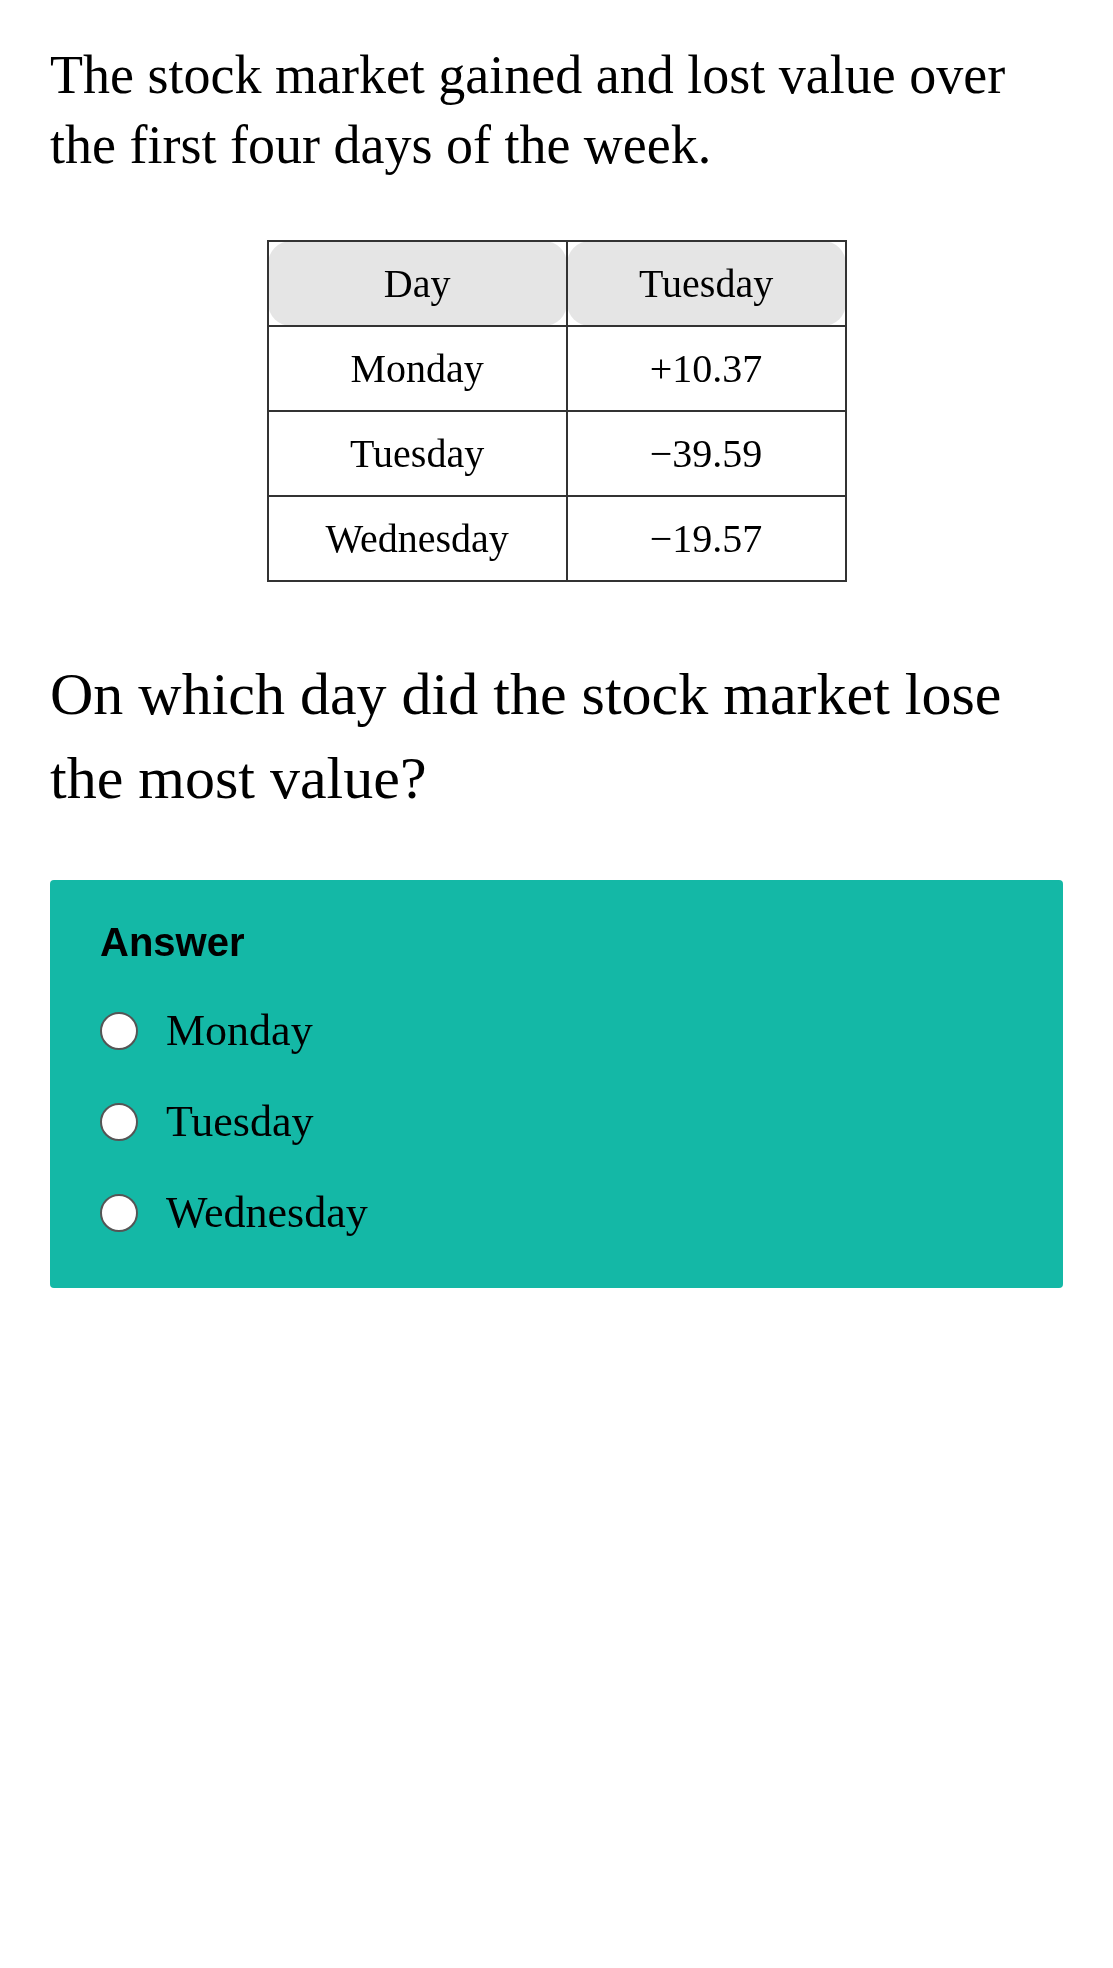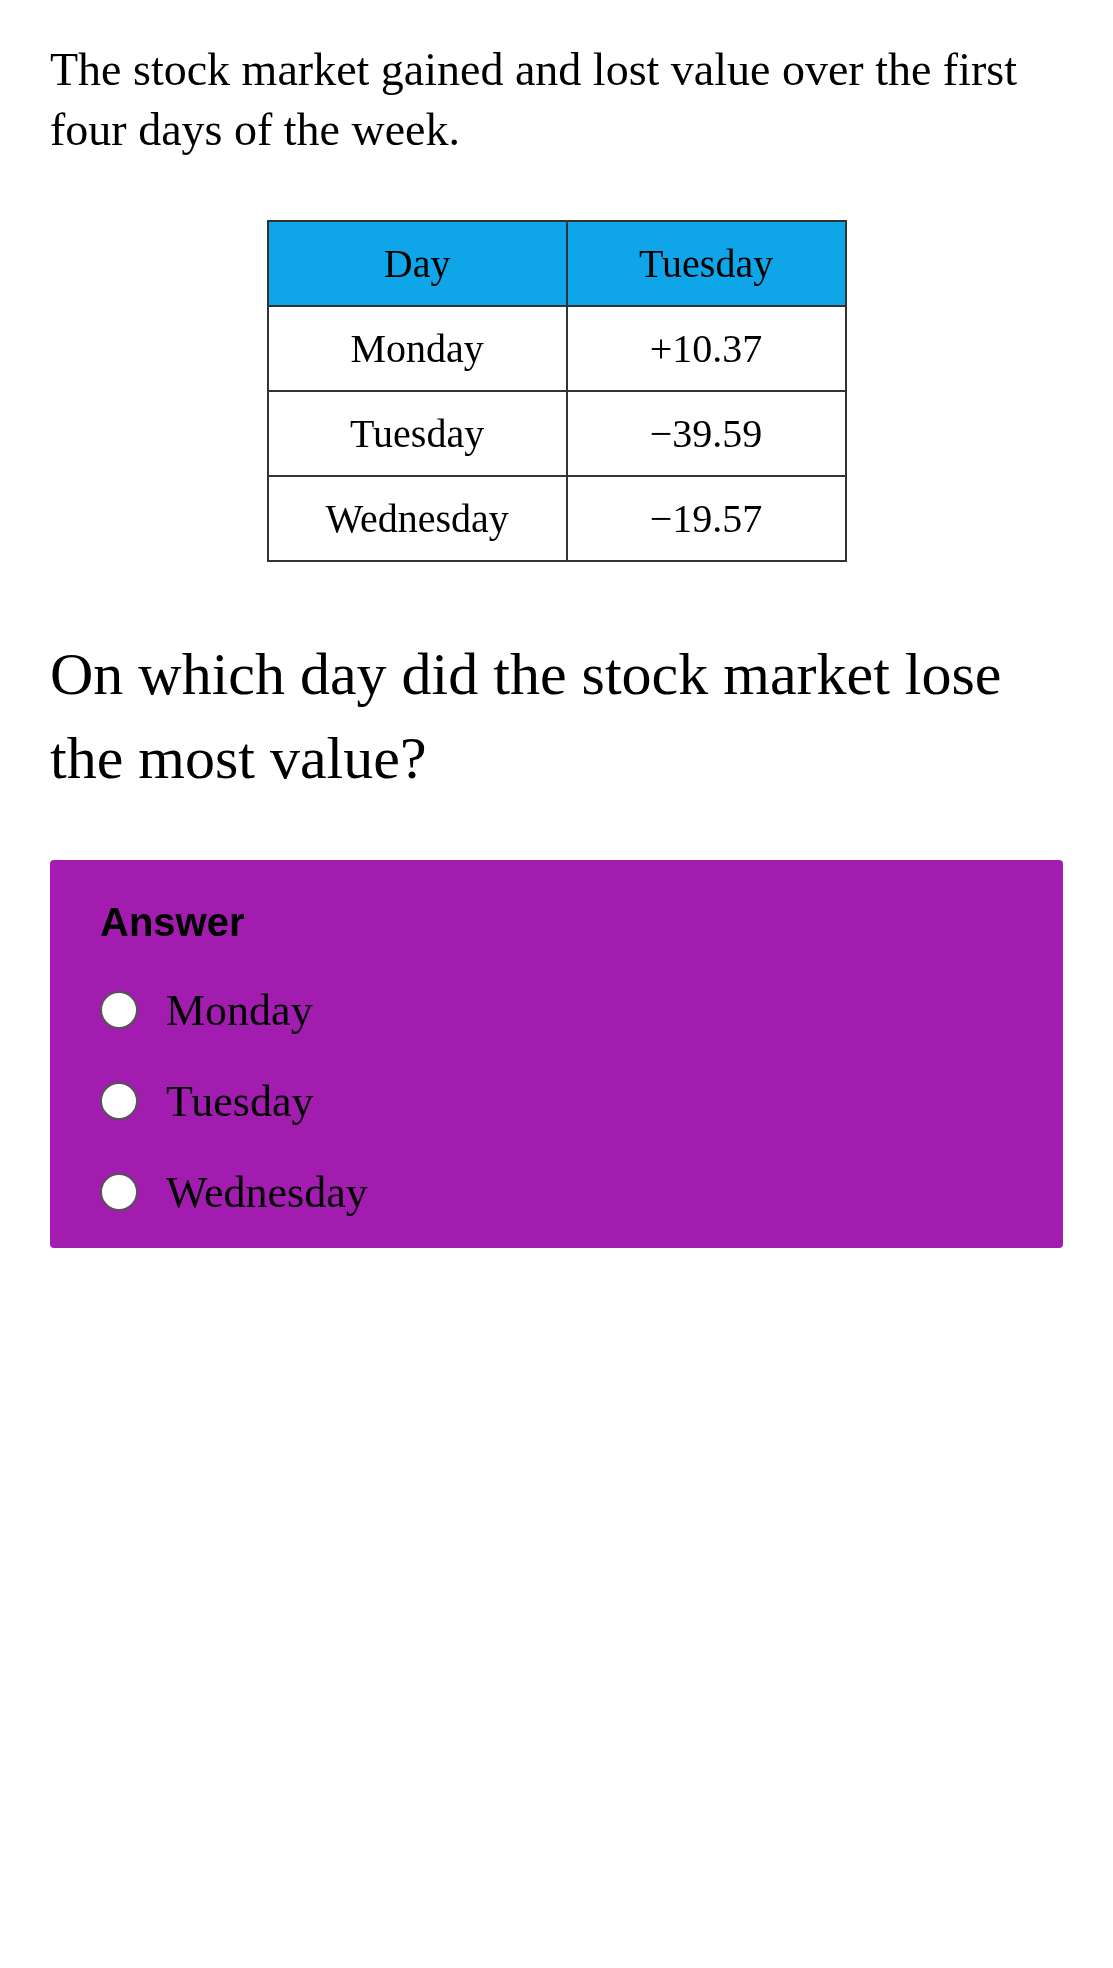--- a/index.html
+++ b/index.html
@@ -11,21 +11,21 @@
     body {
       width: 1113px;
       min-height: 1968px;
       background: #ffffff;
       font-family: Georgia, 'Times New Roman', serif;
       color: #000000;
       padding: 40px 50px;
     }
 
     .intro-text {
-      font-size: 46px;
+      font-size: 54px;
       line-height: 1.3;
       margin-bottom: 60px;
     }
 
     .table-section {
       display: flex;
       flex-direction: column;
       align-items: center;
       margin-bottom: 70px;
     }
@@ -45,22 +45,23 @@
 
     .stock-table th,
     .stock-table td {
       border: 2px solid #333;
       padding: 18px 30px;
       font-size: 40px;
       text-align: center;
     }
 
     .stock-table thead th {
-      background-color: #0ea5e9;
+      background-color: #e5e5e5;
       font-weight: normal;
+      border-radius: 23px;
     }
 
     .stock-table tbody td {
       background-color: #ffffff;
       font-weight: normal;
     }
 
     .col-day {
       width: 300px;
       text-align: center;
@@ -71,22 +72,22 @@
       text-align: right;
     }
 
     .question-text {
       font-size: 60px;
       line-height: 1.4;
       margin-bottom: 60px;
     }
 
     .answer-section {
-      background-color: #a21caf;
-      padding: 40px 50px 30px 50px;
+      background-color: #14b8a6;
+      padding: 40px 50px 50px 50px;
       border-radius: 4px;
     }
 
     .answer-label {
       font-size: 40px;
       font-weight: bold;
       font-family: Arial, sans-serif;
       margin-bottom: 40px;
     }
 

